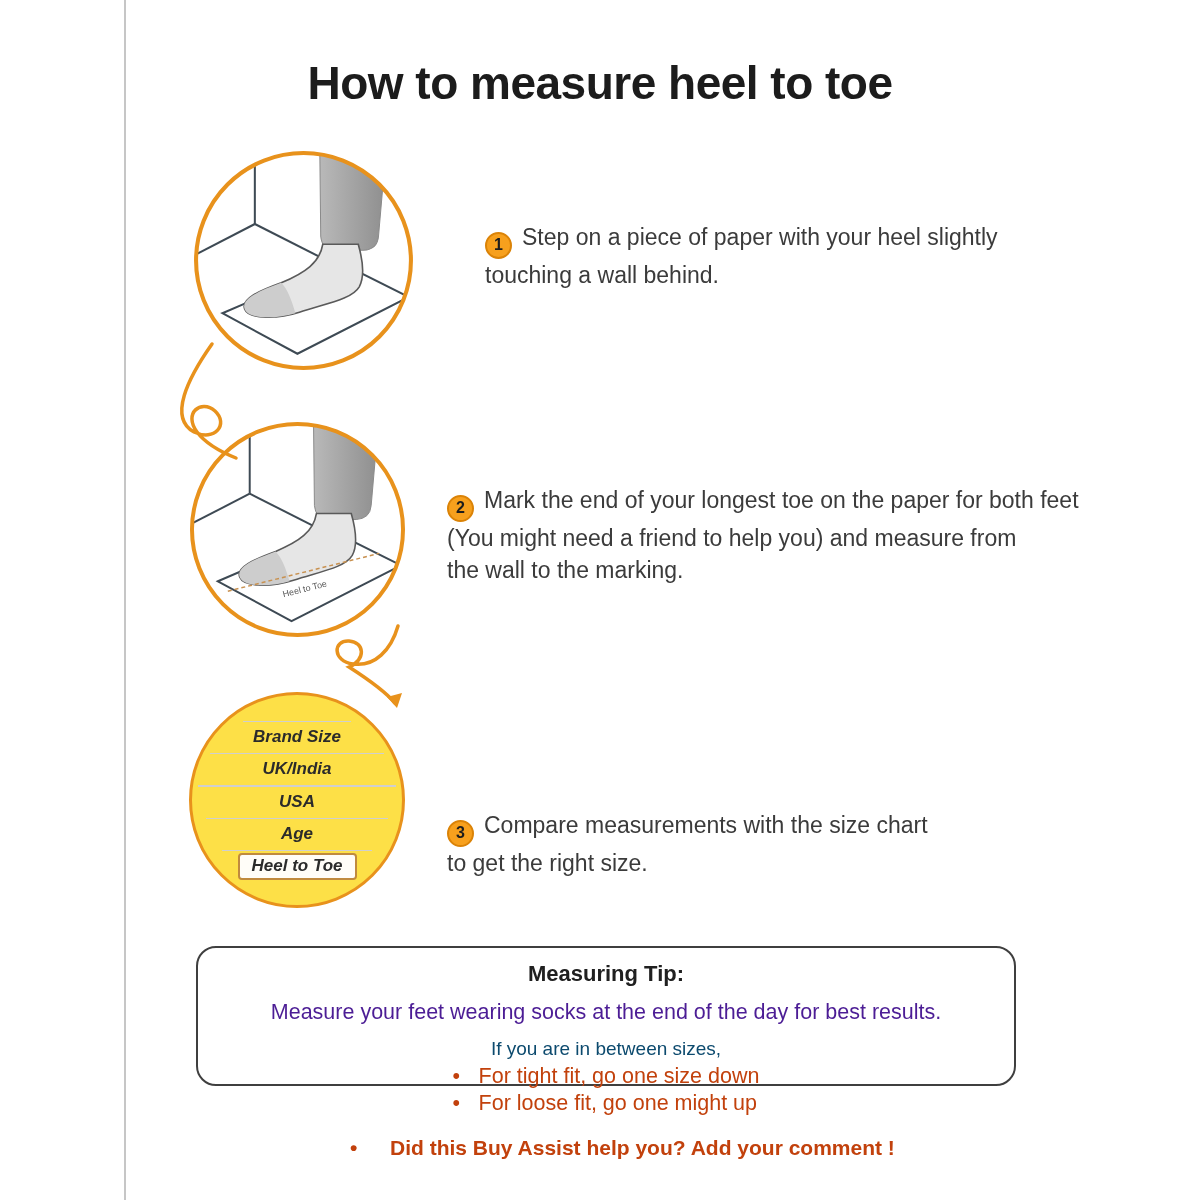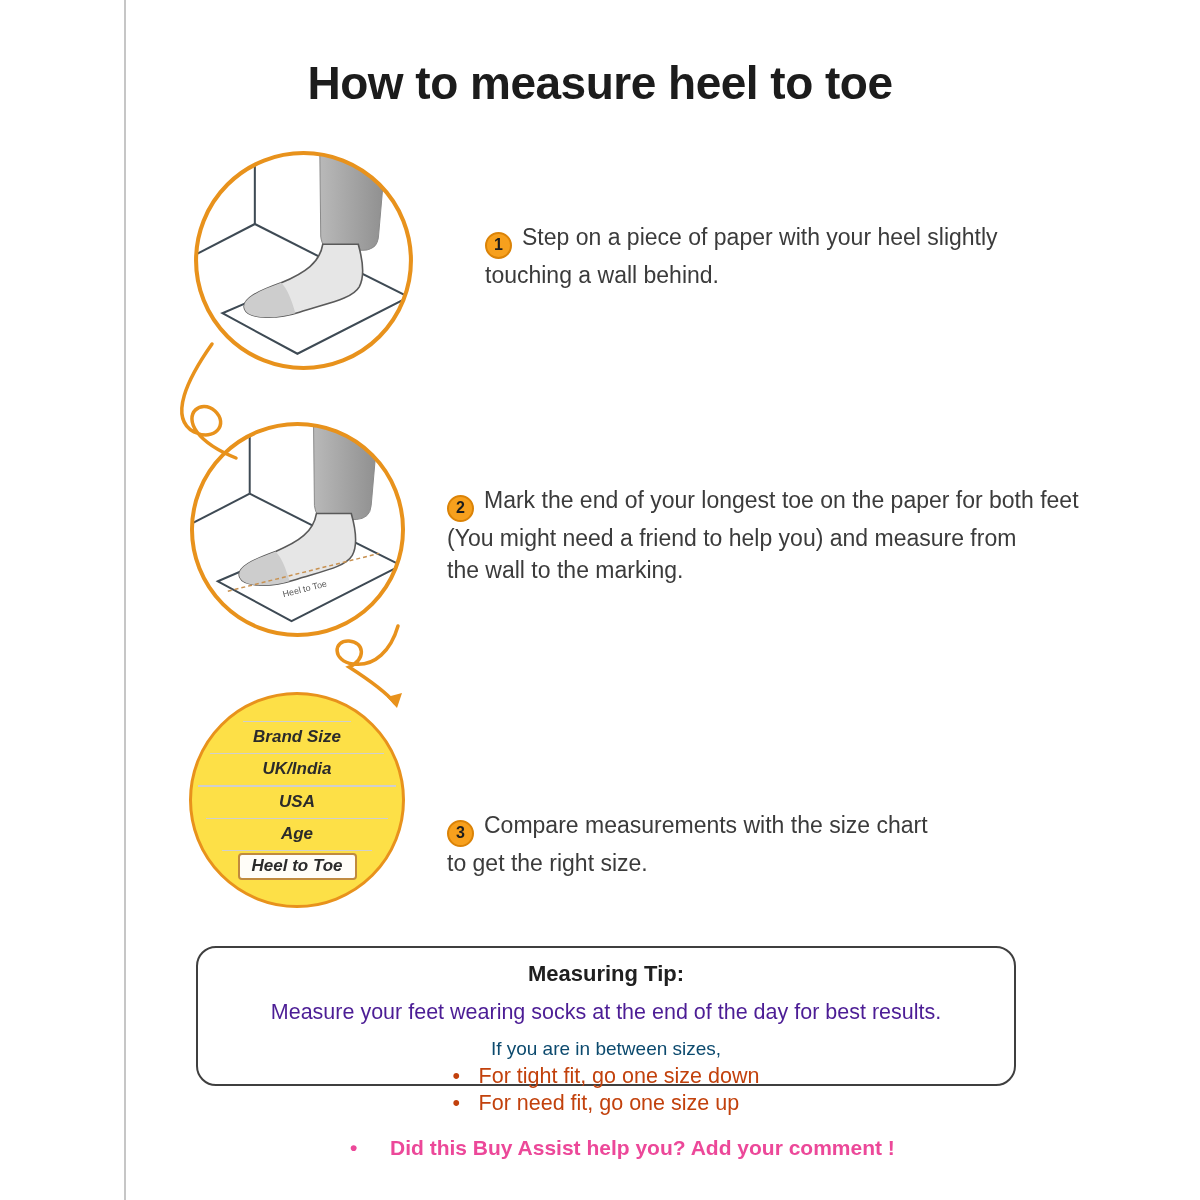--- a/index.html
+++ b/index.html
@@ -130,21 +130,21 @@
     color: #c2410c;
   }
   .tip-bullet-row { line-height: 27px; }
   .tip-dot { display: inline-block; width: 26px; text-align: left; }
   
   .footer {
     position: absolute;
     left: 350px; top: 1136px;
     font-size: 21px;
     font-weight: 700;
-    color: #ec4899;
+    color: #c2410c;
   }
   .footer .dot { display: inline-block; width: 40px; font-weight: 700; }
 </style>
 </head>
 <body>
 
 <div class="page">
 
   <div class="left-rule"></div>
 
@@ -250,21 +250,21 @@
     <div><span class="badge">3</span><span>Compare measurements with the size chart</span></div>
     <div>to get the right size.</div>
   </div>
 
   <div class="tip">
     <div class="tip-title">Measuring Tip:</div>
     <div class="tip-line">Measure your feet wearing socks at the end of the day for best results.</div>
     <div class="tip-line2">If you are in between sizes,</div>
     <div class="tip-bullets">
       <div class="tip-bullet-row"><span class="tip-dot">•</span><span>For tight fit, go one size down</span></div>
-      <div class="tip-bullet-row"><span class="tip-dot">•</span><span>For need fit, go one size up</span></div>
+      <div class="tip-bullet-row"><span class="tip-dot">•</span><span>For loose fit, go one might up</span></div>
     </div>
   </div>
 
   <div class="footer">
     <span class="dot">•</span><span>Did this Buy Assist help you? Add your comment !</span>
   </div>
 
 </div>
 
 </body></html>

